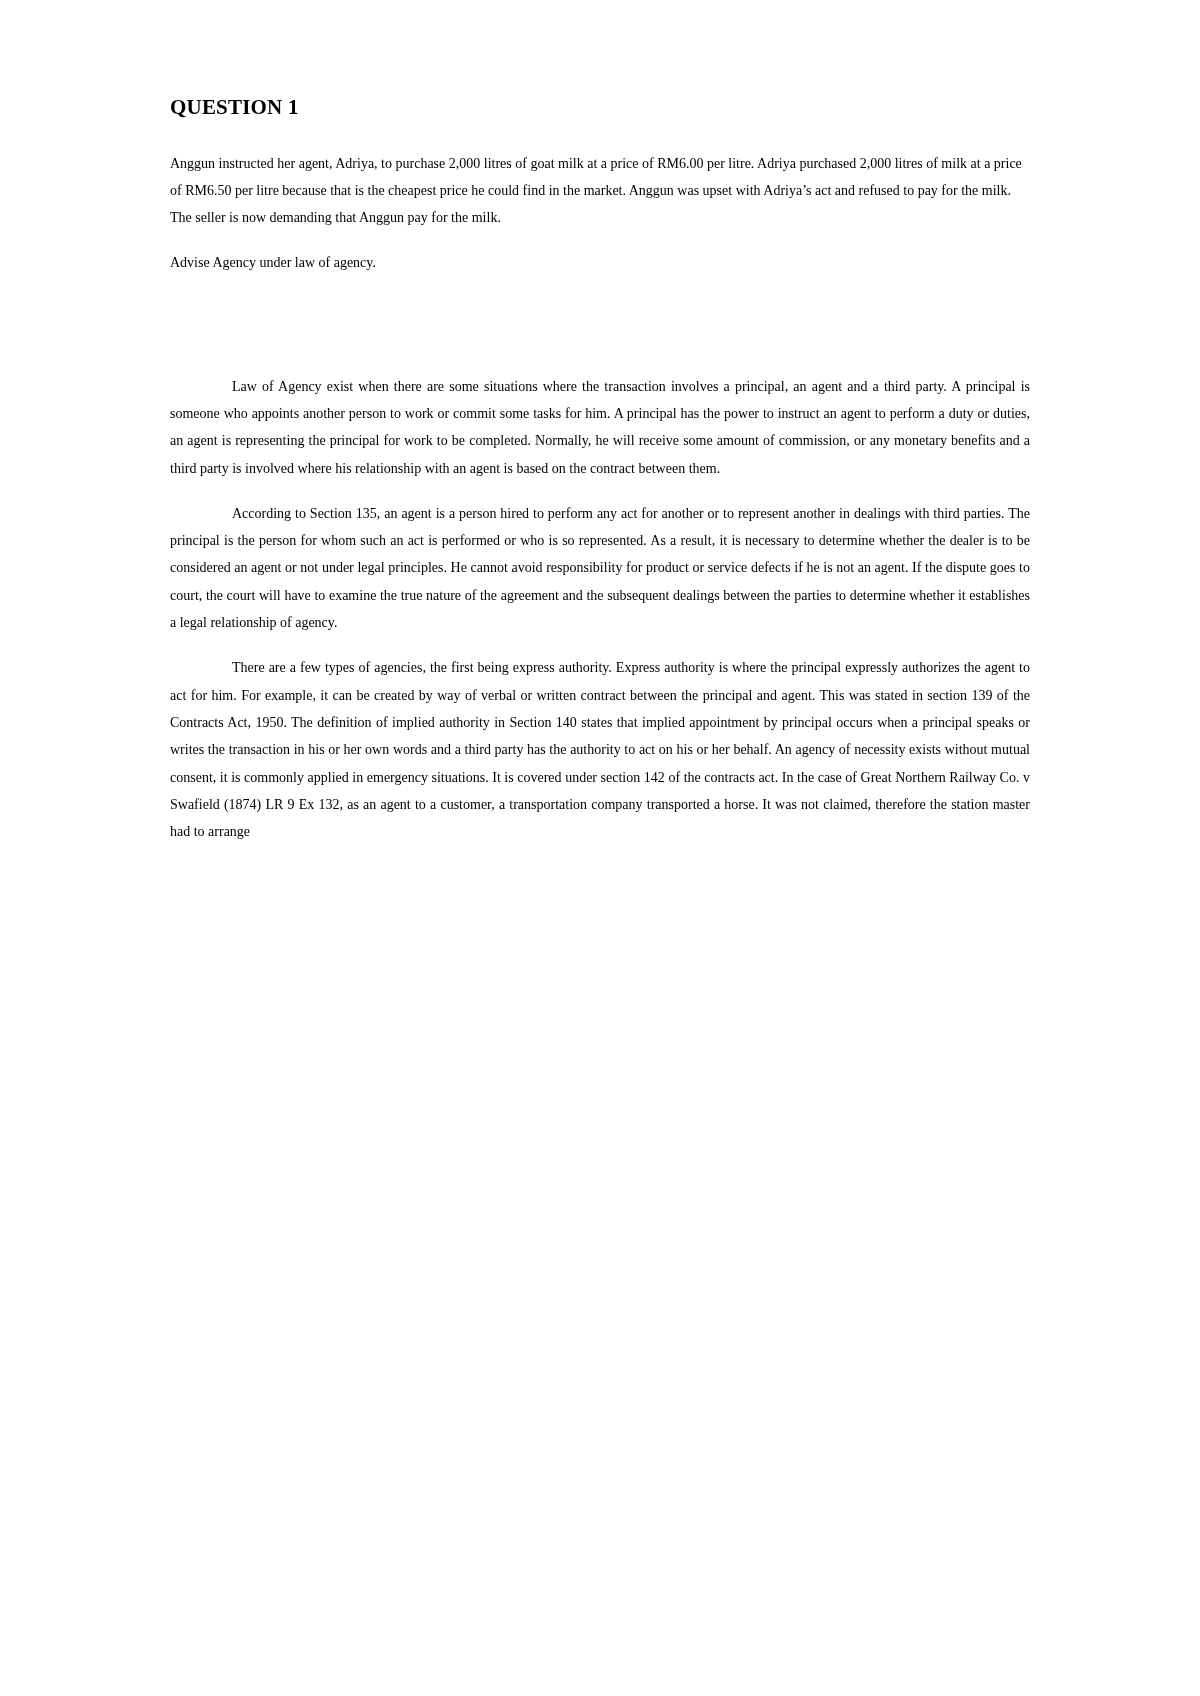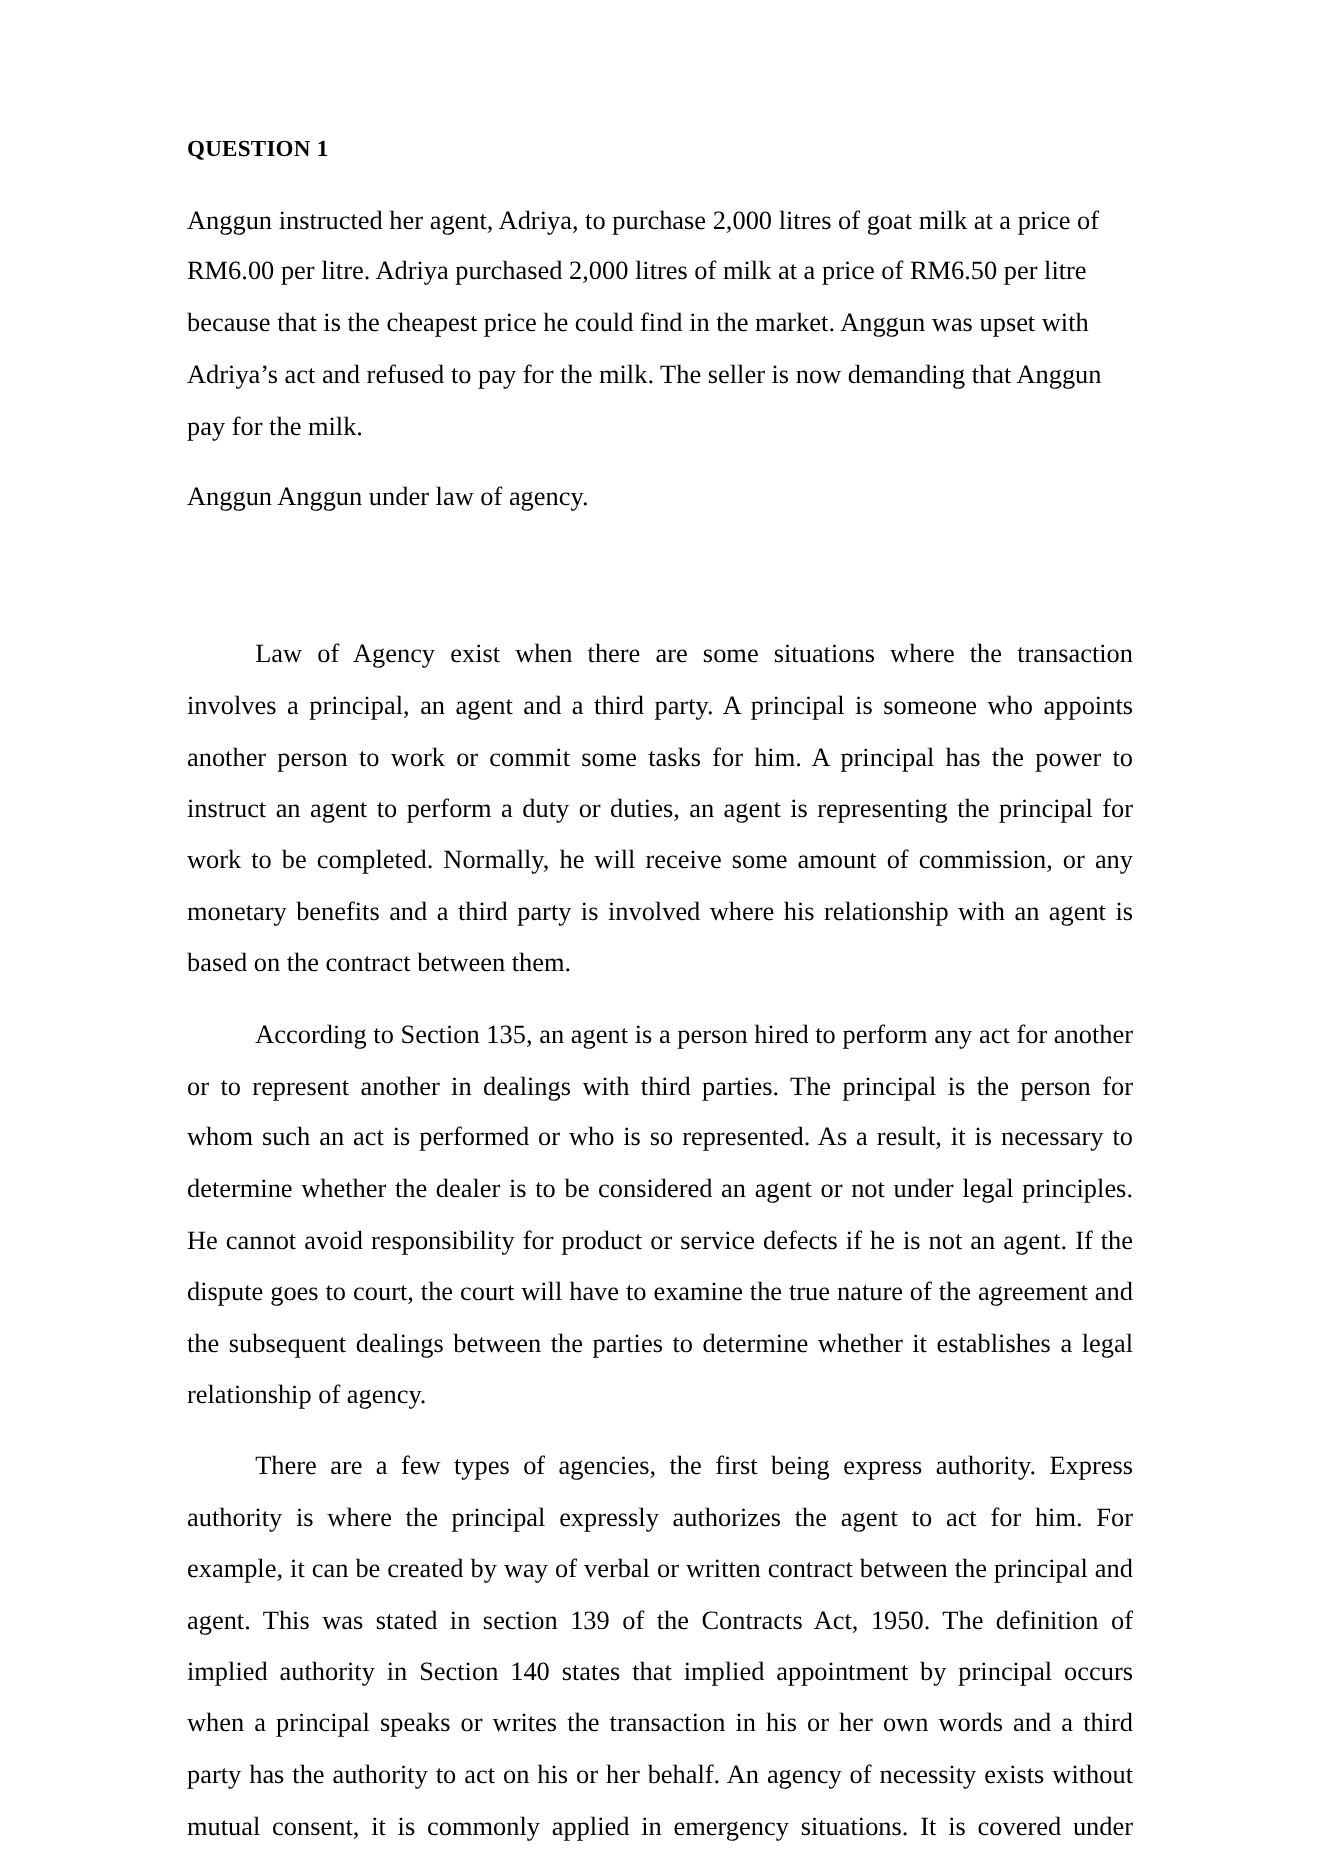--- a/index.html
+++ b/index.html
@@ -6,21 +6,21 @@
     margin: 0;
     padding: 0;
     background: #ffffff;
   }
   .page {
     width: 1200px;
     height: 1696px;
     background: #ffffff;
     position: relative;
     box-sizing: border-box;
-    padding: 120px 140px 40px 140px;
+    padding: 92px 140px 40px 140px;
     font-family: "Liberation Serif", "DejaVu Serif", serif;
     color: #000000;
     overflow: hidden;
   }
   .doc-body {
     width: 860px;
     margin: 0 auto;
   }
   h1.question-heading {
     font-size: 21px;
@@ -30,21 +30,21 @@
     line-height: 1.5;
   }
   h2.answer-heading {
     font-size: 21px;
     font-weight: bold;
     margin: 0 0 24px 0;
     letter-spacing: 0.2px;
     line-height: 1.5;
   }
   p.para {
-    font-size: 24px;
+    font-size: 14px;
     line-height: 1.95;
     margin: 0 0 18px 0;
     text-align: justify;
     text-justify: inter-word;
   }
   p.para.noindent {
     text-indent: 0;
   }
   p.para.indent {
     text-indent: 62px;
@@ -62,21 +62,21 @@
 </head>
 <body>
 
 <div class="page">
   <div class="doc-body">
 
     <h1 class="question-heading">QUESTION 1</h1>
 
     <p class="para noindent left">Anggun instructed her agent, Adriya, to purchase 2,000 litres of goat milk at a price of RM6.00 per litre. Adriya purchased 2,000 litres of milk at a price of RM6.50 per litre because that is the cheapest price he could find in the market. Anggun was upset with Adriya’s act and refused to pay for the milk. The seller is now demanding that Anggun pay for the milk.</p>
 
-    <p class="para noindent left">Anggun Anggun under law of agency.</p>
+    <p class="para noindent left">Advise Agency under law of agency.</p>
 
     <div class="gap"></div>
 
 
 
     <div class="gap-small"></div>
 
     <p class="para indent">Law of Agency exist when there are some situations where the transaction involves a principal, an agent and a third party. A principal is someone who appoints another person to work or commit some tasks for him. A principal has the power to instruct an agent to perform a duty or duties, an agent is representing the principal for work to be completed. Normally, he will receive some amount of commission, or any monetary benefits and a third party is involved where his relationship with an agent is based on the contract between them.</p>
 
     <p class="para indent">According to Section 135, an agent is a person hired to perform any act for another or to represent another in dealings with third parties. The principal is the person for whom such an act is performed or who is so represented. As a result, it is necessary to determine whether the dealer is to be considered an agent or not under legal principles. He cannot avoid responsibility for product or service defects if he is not an agent. If the dispute goes to court, the court will have to examine the true nature of the agreement and the subsequent dealings between the parties to determine whether it establishes a legal relationship of agency.</p>

